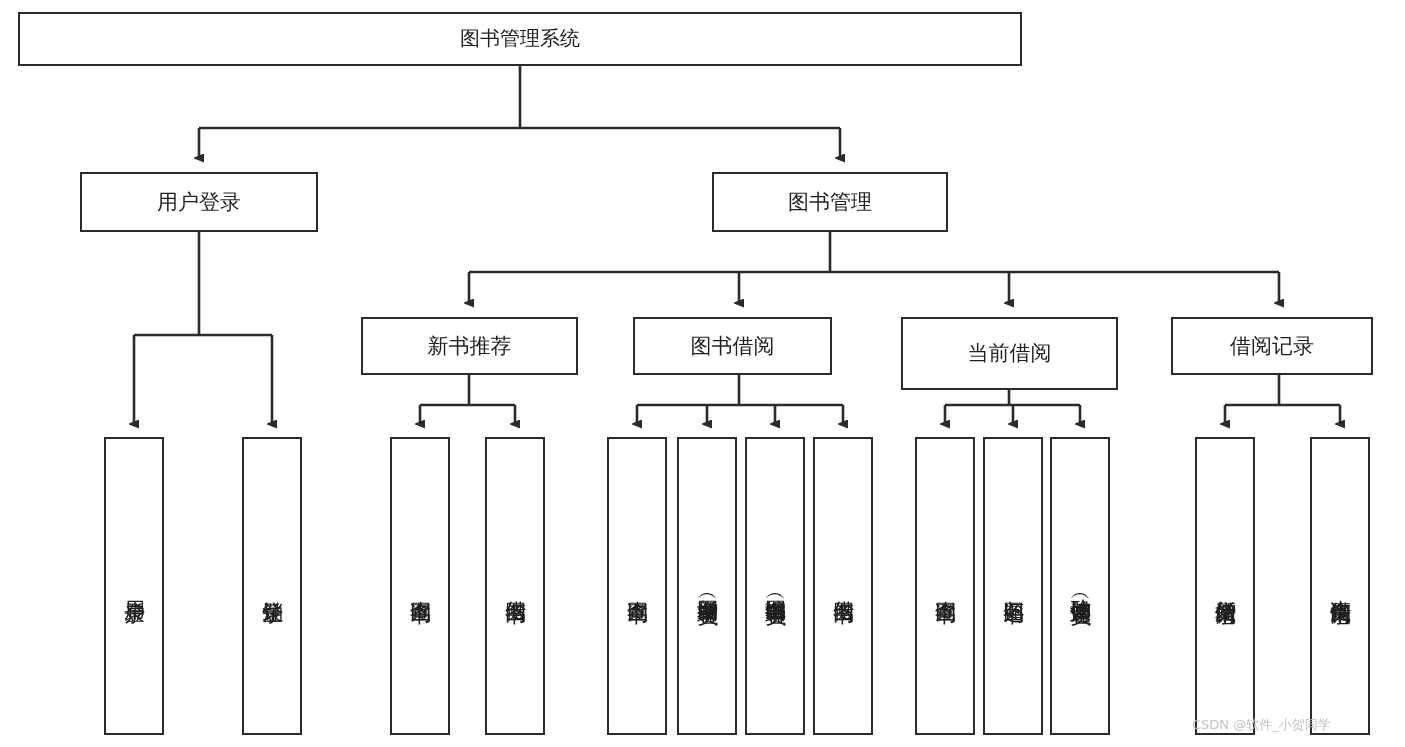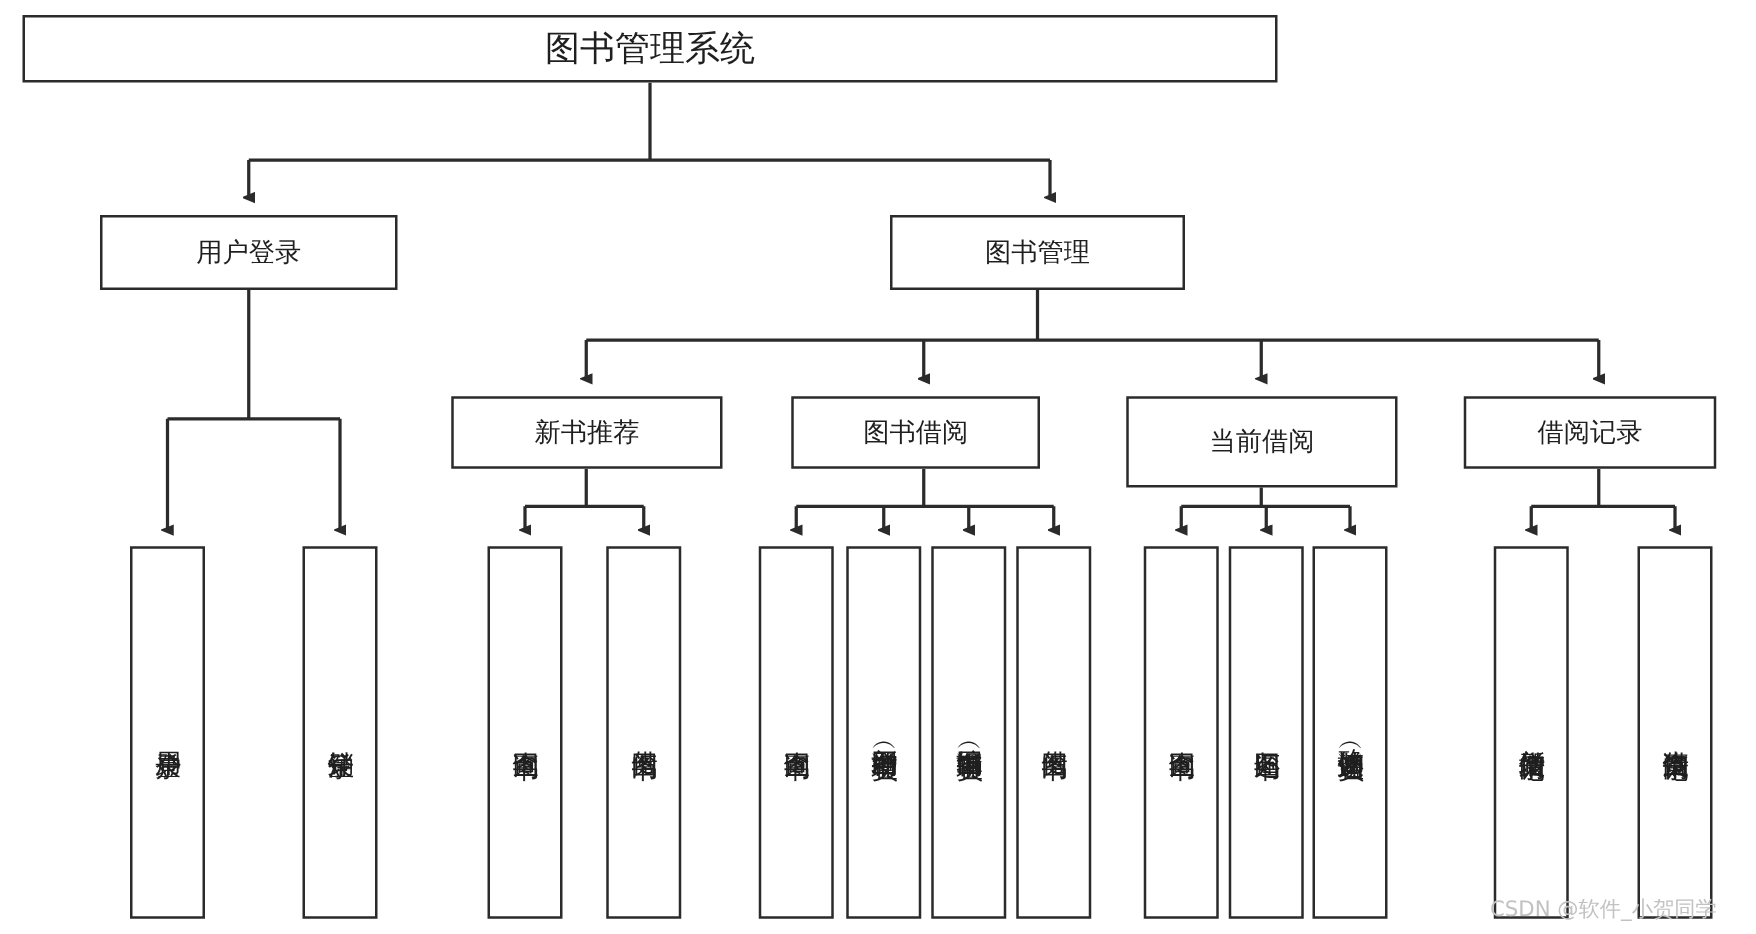--- a/index.html
+++ b/index.html
@@ -37,39 +37,39 @@
   .node-label {
     color: #1f1f1f;
     text-align: center;
     line-height: 1.18;
     white-space: nowrap;
   }
   .node.horizontal .node-label {
     font-size: 21px;
   }
   .node.root .node-label {
-    font-size: 28px;
+    font-size: 20px;
   }
   .node.vertical {
     align-items: center;
     justify-content: center;
   }
   .node.vertical .node-label {
     writing-mode: vertical-rl;
     text-orientation: upright;
     font-size: 21px;
     line-height: 1.22;
     letter-spacing: 1px;
     max-height: 280px;
   }
   #watermark {
     position: absolute;
     left: 1192px;
     top: 716px;
-    font-size: 17px;
+    font-size: 13px;
     color: #c2c2c2;
     white-space: nowrap;
     z-index: 5;
     font-family: "DejaVu Sans", "Liberation Sans", sans-serif;
   }
 </style>
 </head>
 <body>
 
 <div id="diagram-root">

